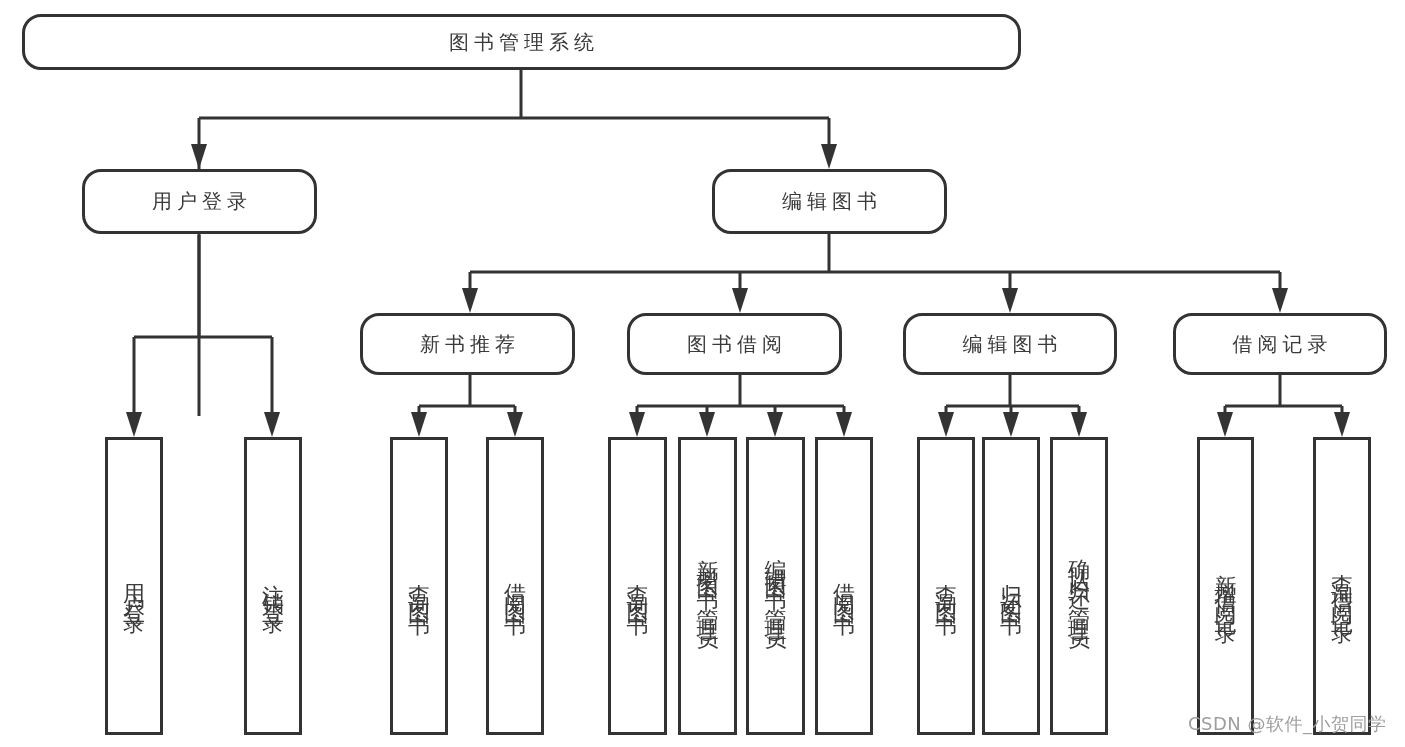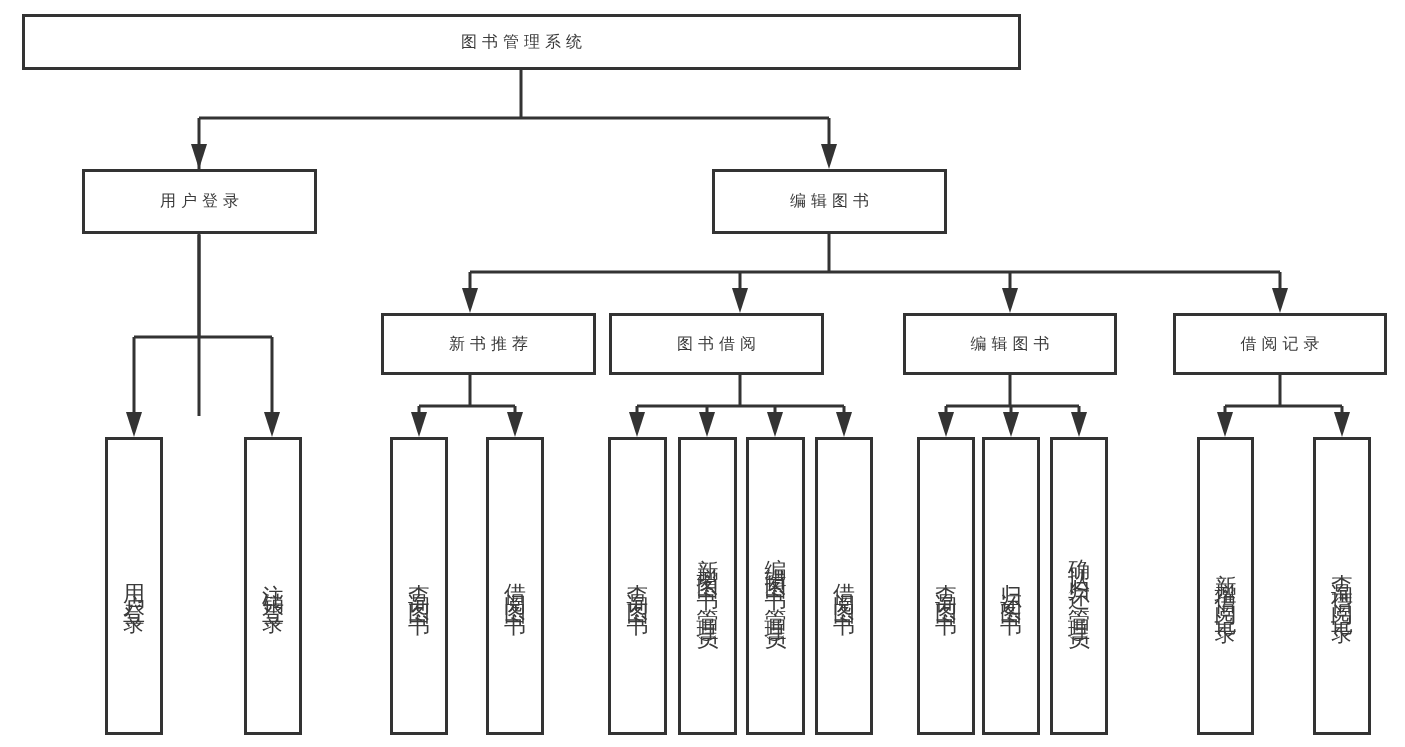--- a/index.html
+++ b/index.html
@@ -25,24 +25,25 @@
     position: absolute;
     box-sizing: border-box;
     border: 3px solid #333333;
     background: #ffffff;
     display: flex;
     align-items: center;
     justify-content: center;
     color: #3a3a3a;
   }
   .hnode {
-    font-size: 16px;
+    font-size: 20px;
     letter-spacing: 5px;
     text-indent: 5px; 
     white-space: nowrap;
+    border-radius: 19px;
   }
   .root-node   { left: 22px;  top: 14px;  width: 999px; height: 56px; }
   .lvl2-node   { top: 169px; height: 65px; width: 235px; }
   .lvl3-node   { top: 313px; height: 62px; width: 215px; }
   .leaf {
     position: absolute;
     box-sizing: border-box;
     top: 437px;
     width: 58px;
     height: 298px;
@@ -125,22 +126,22 @@
       <polygon points="1217,412 1233,412 1225,437"></polygon>
       <polygon points="1334,412 1350,412 1342,437"></polygon>
     </g>
   </svg>
 
   <div class="node hnode root-node">图书管理系统</div>
 
   <div class="node hnode lvl2-node" style="left:82px">用户登录</div>
   <div class="node hnode lvl2-node" style="left:712px">编辑图书</div>
 
-  <div class="node hnode lvl3-node" style="left:381px">新书推荐</div>
-  <div class="node hnode lvl3-node" style="left:609px">图书借阅</div>
+  <div class="node hnode lvl3-node" style="left:360px">新书推荐</div>
+  <div class="node hnode lvl3-node" style="left:627px">图书借阅</div>
   <div class="node hnode lvl3-node" style="left:903px; width:214px">编辑图书</div>
   <div class="node hnode lvl3-node" style="left:1173px; width:214px">借阅记录</div>
 
   <div class="leaf" style="left:105px">
     <span class="vtext">用户登录</span>
   </div>
   <div class="leaf" style="left:244px">
     <span class="vtext">注销登录</span>
   </div>
 
@@ -174,14 +175,15 @@
     <span class="vtext">确认归还（管理员）</span>
   </div>
 
   <div class="leaf" style="left:1197px; width:57px">
     <span class="vtext">新增借阅记录</span>
   </div>
   <div class="leaf" style="left:1313px">
     <span class="vtext">查询借阅记录</span>
   </div>
 
+  <div class="watermark">CSDN @软件_小贺同学</div>
 
 </div>
 
 </body></html>

